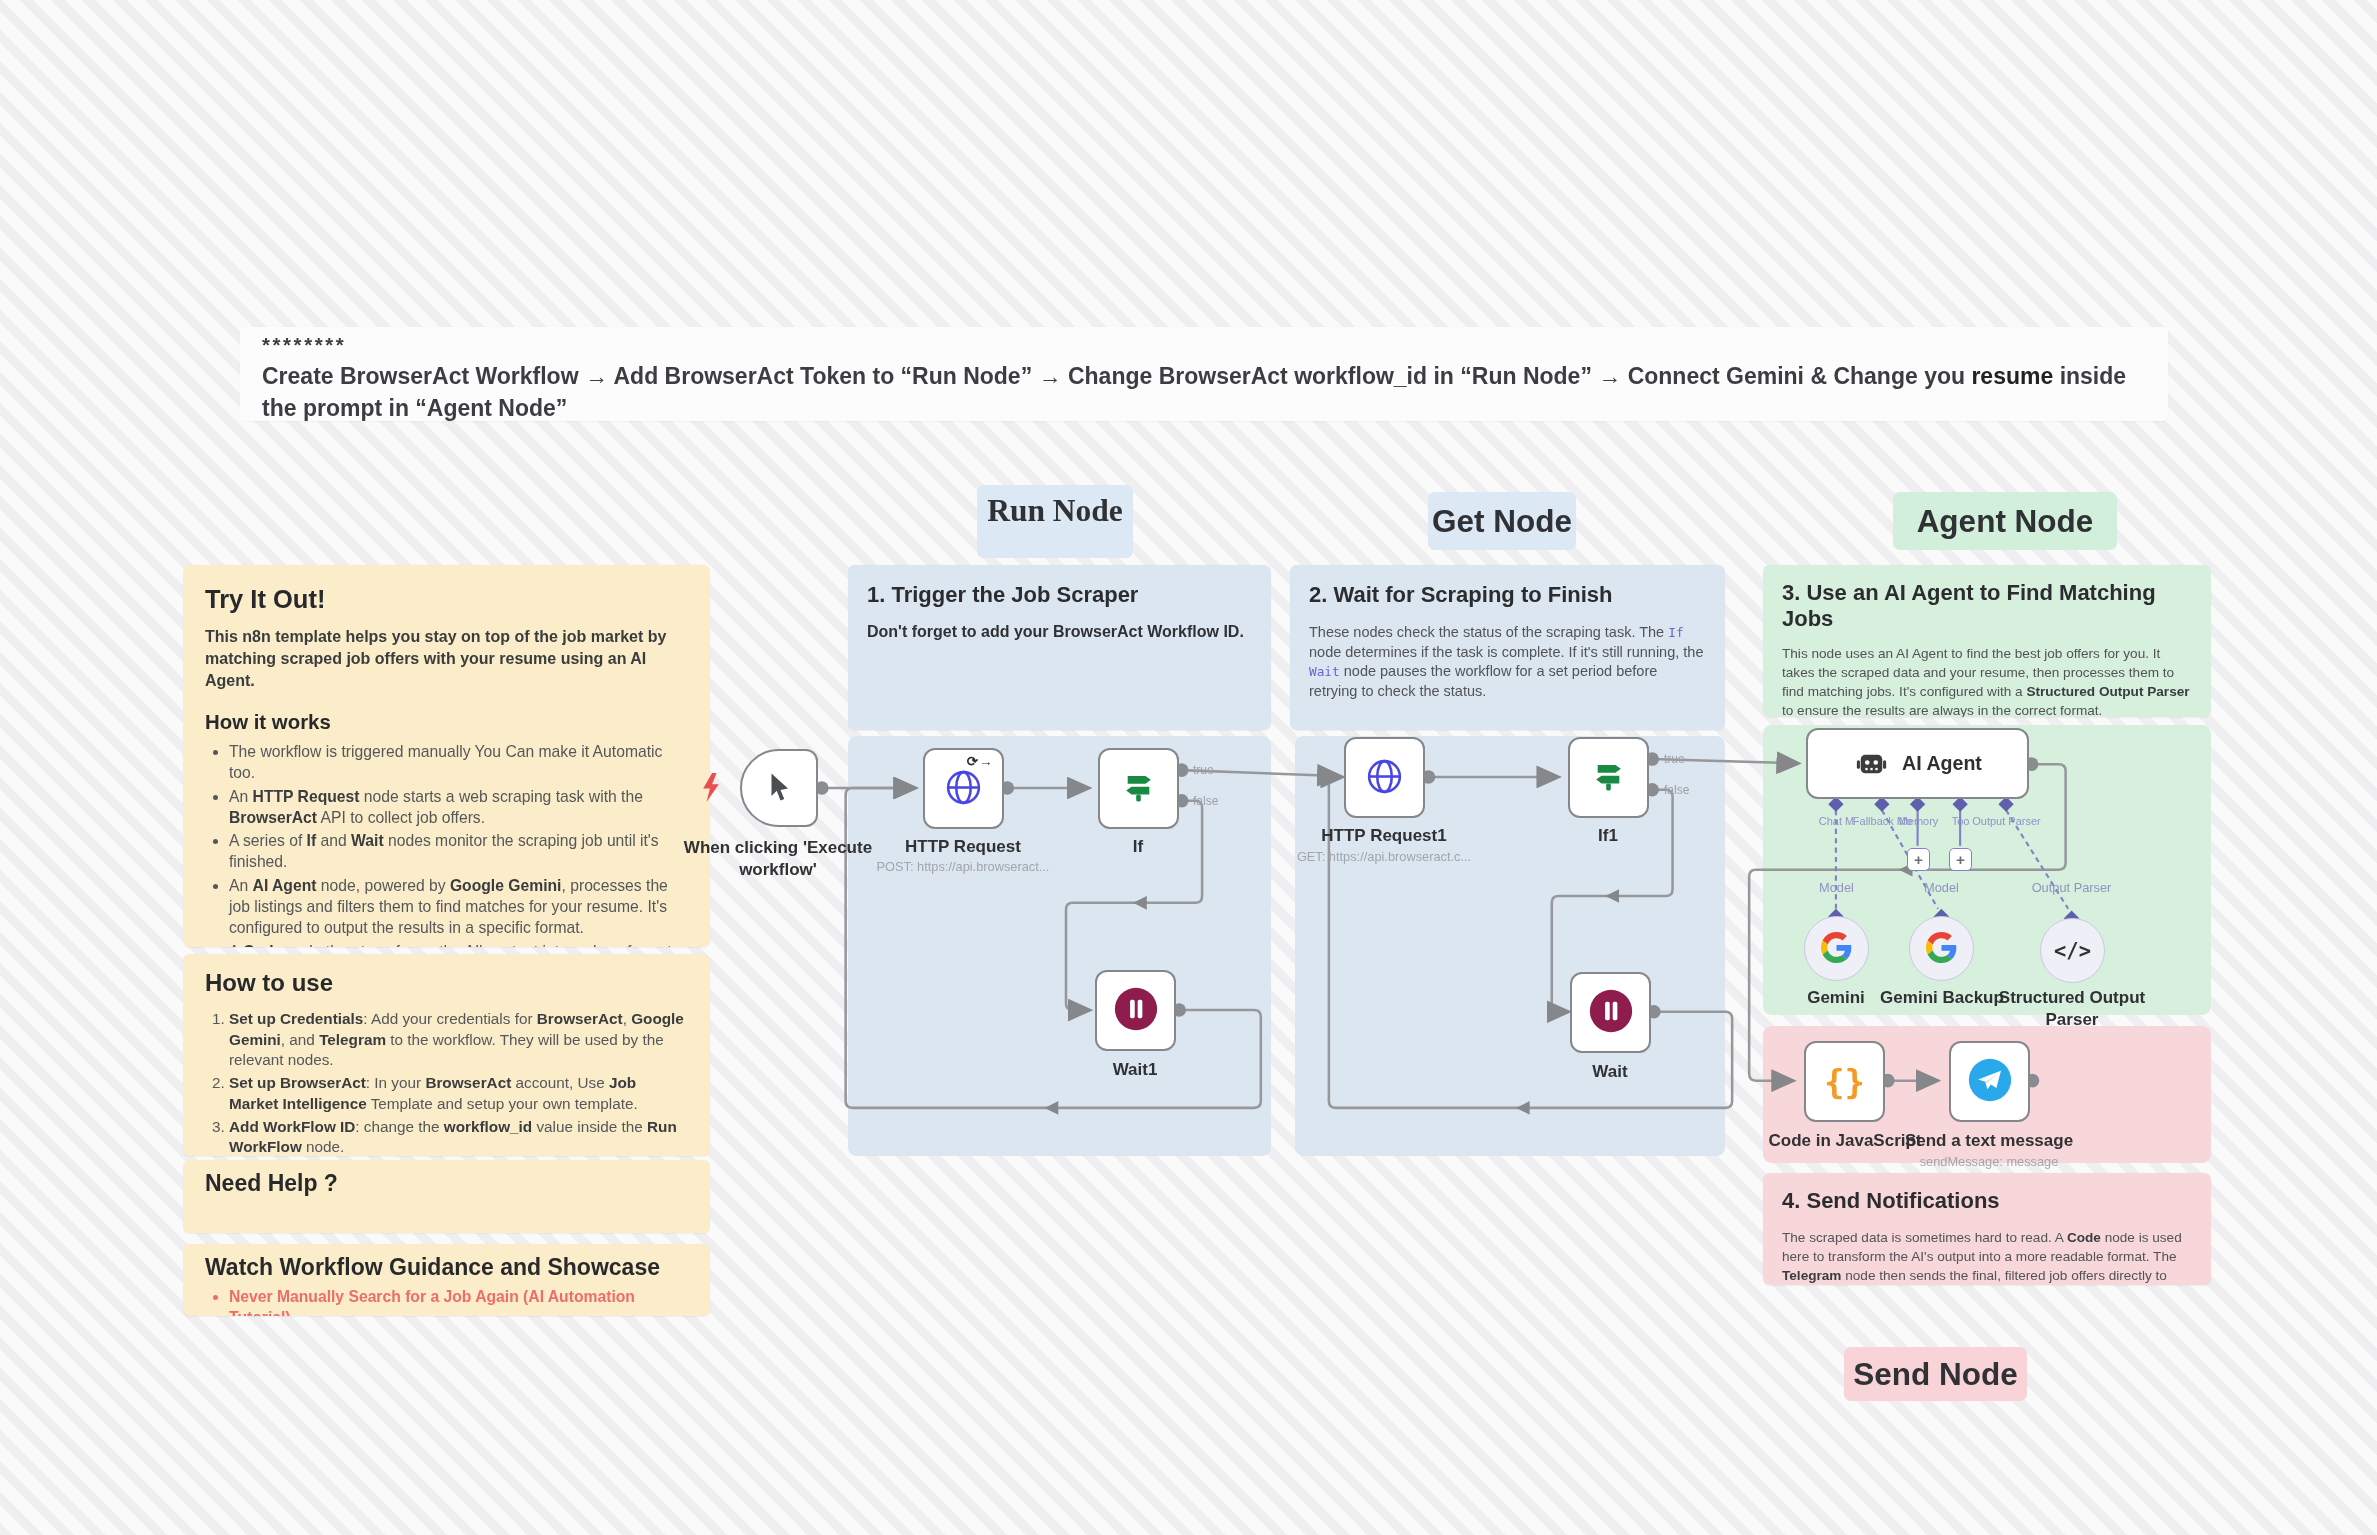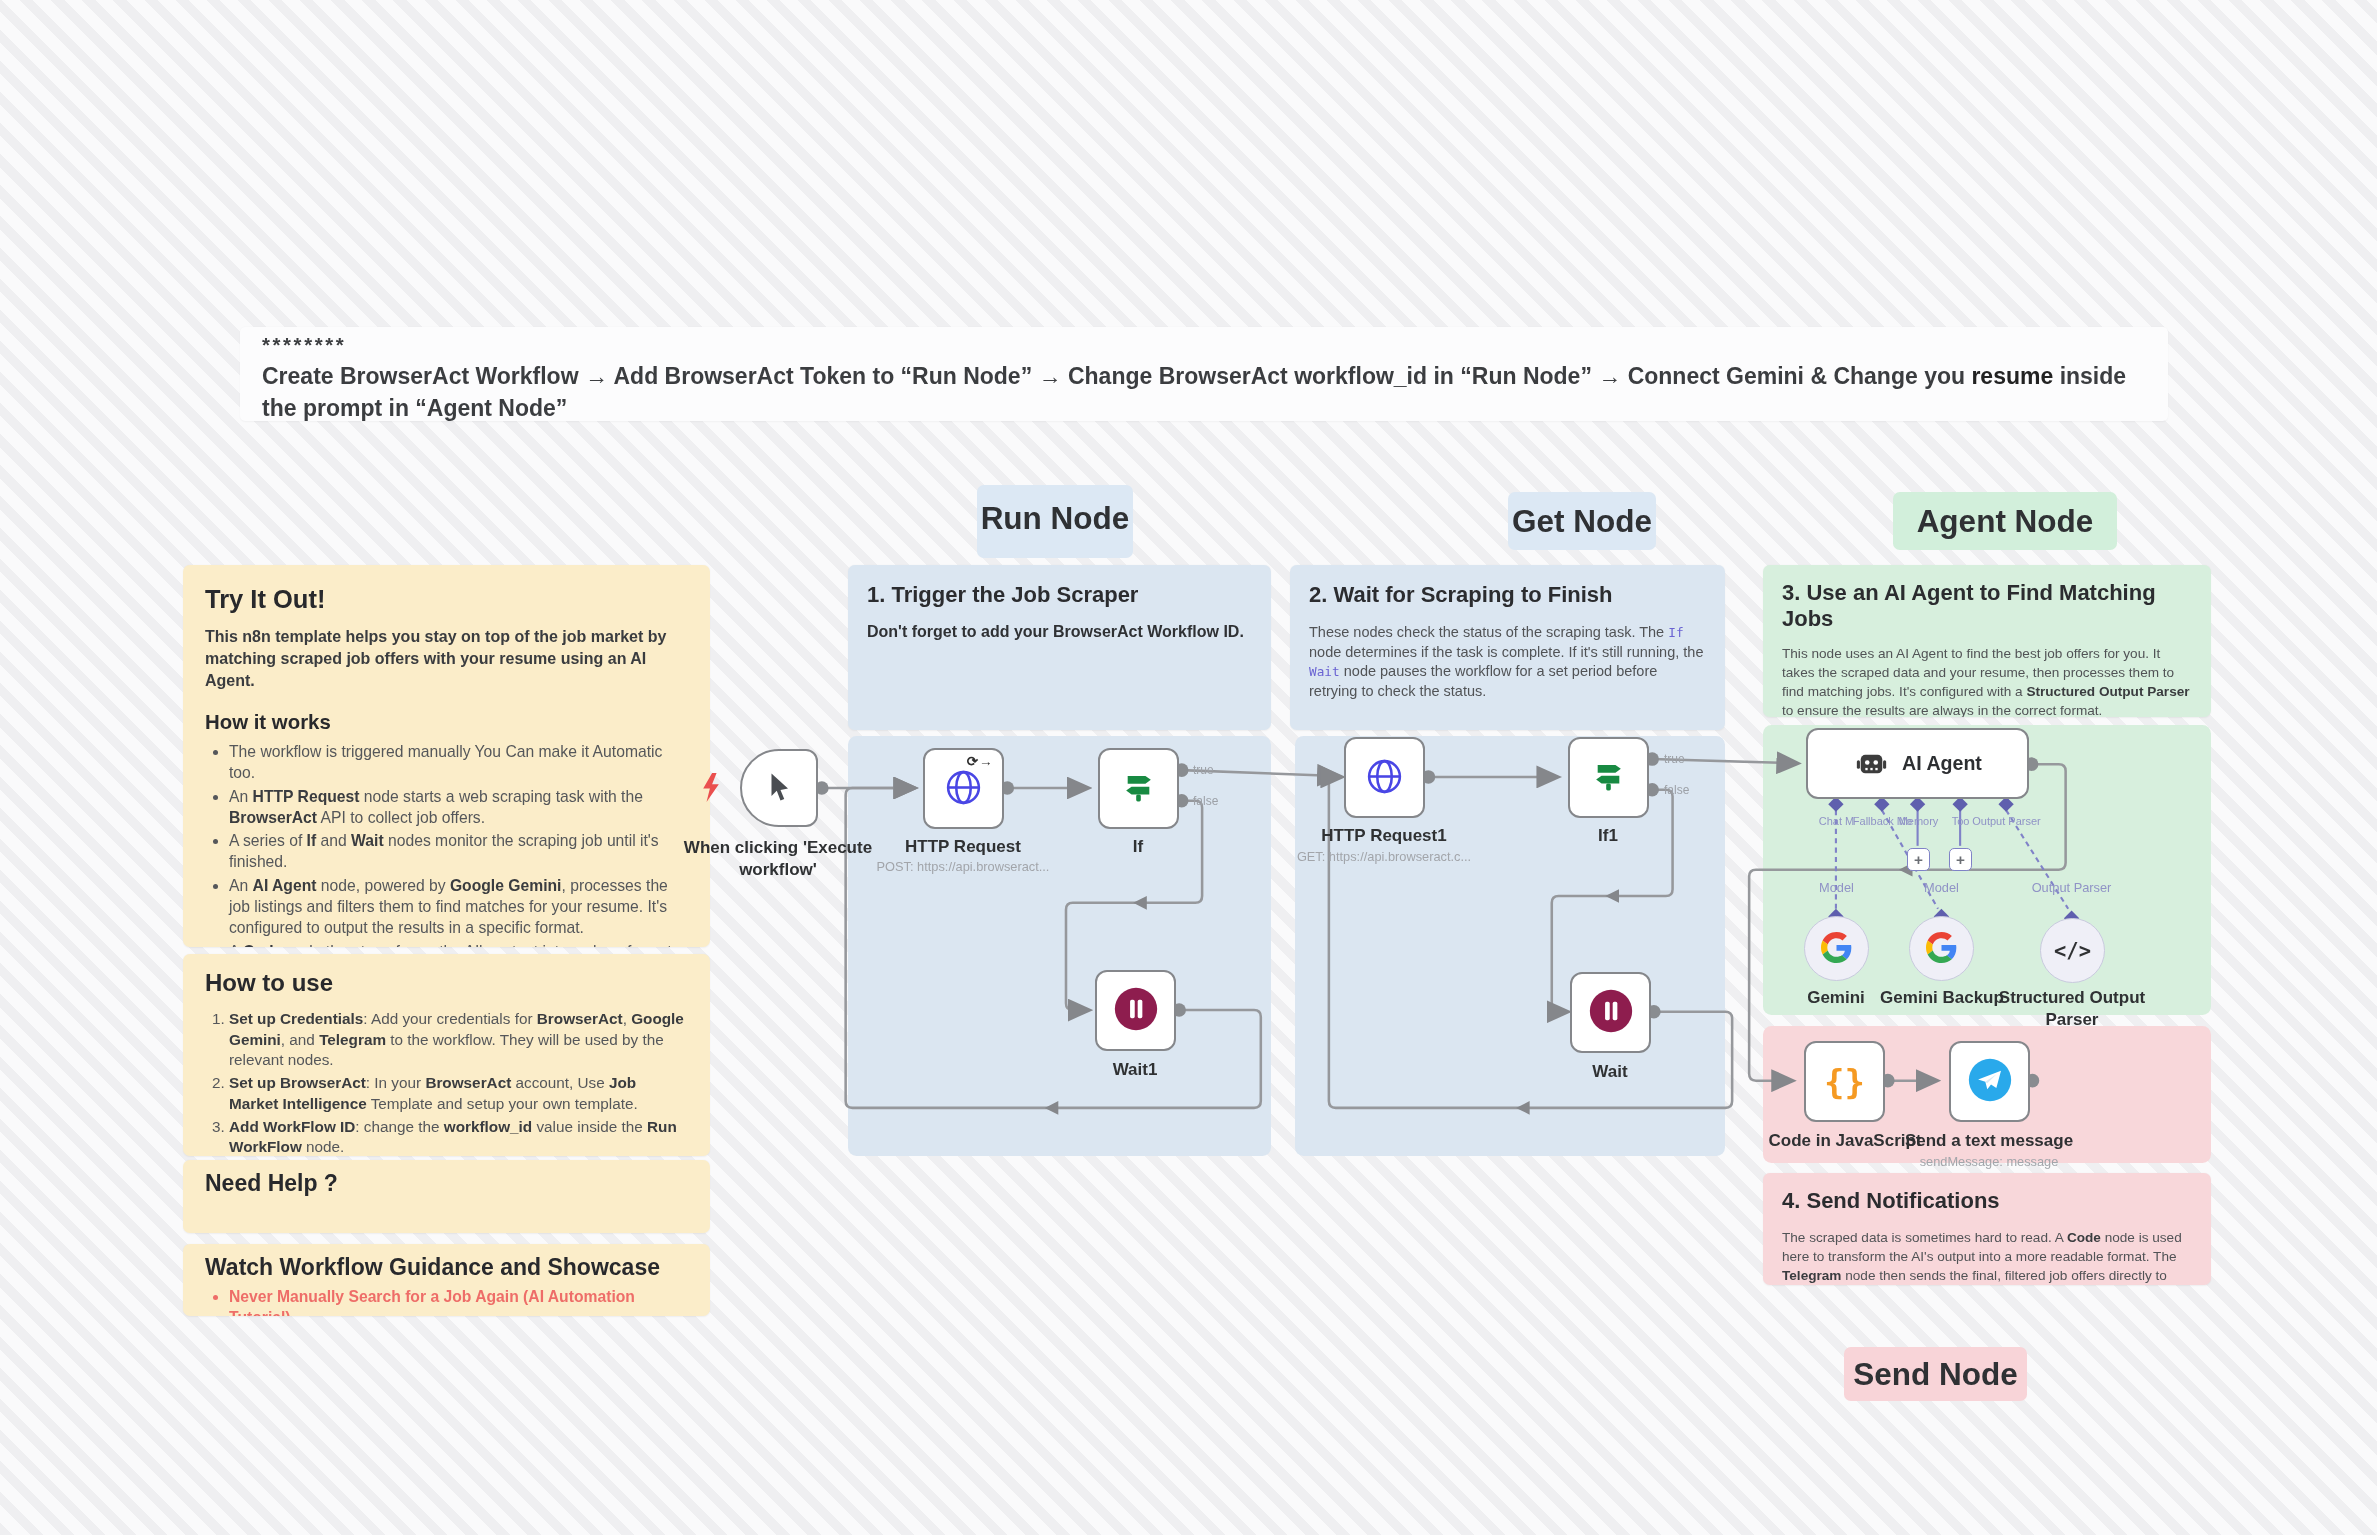--- a/index.html
+++ b/index.html
@@ -73,23 +73,23 @@
     <div class="masked">********</div>
     <div class="instruction"><span>Create BrowserAct Workflow → Add BrowserAct Token to “Run Node” → Change BrowserAct workflow_id in “Run Node” → Connect Gemini &amp; Change you </span><span class="sb">resume</span><span> inside the prompt in “Agent Node”</span></div>
   </div>
 
   <div class="panel b" style="left:848px;top:736px;width:423px;height:420px;"></div>
   <div class="panel b" style="left:1295px;top:736px;width:430px;height:420px;"></div>
   <div class="panel g" style="left:1763px;top:725px;width:448px;height:290px;"></div>
   <div class="panel p" style="left:1763px;top:1026px;width:448px;height:137px;"></div>
 
   <div class="seclabel lb" style="left:977px;top:485px;width:156px;height:73px;">
-    <div class="t" style="padding-top:13px;">Run Node</div>
-  </div>
-  <div class="seclabel lb" style="left:1508px;top:492px;width:148px;height:58px;">
+    <div class="t" style="padding-top:5px;font-family:Liberation Serif, serif;">Run Node</div>
+  </div>
+  <div class="seclabel lb" style="left:1428px;top:492px;width:148px;height:58px;">
     <div class="t" style="padding-top:8.5px;">Get Node</div>
   </div>
   <div class="seclabel lg" style="left:1893px;top:492px;width:224px;height:58px;">
     <div class="t" style="padding-top:8.5px;">Agent Node</div>
   </div>
   <div class="seclabel lp" style="left:1844px;top:1338px;width:183px;height:54px;margin-top:9px;">
     <div class="t" style="padding-top:6.8px;">Send Node</div>
   </div>
 
   <div class="note y" style="left:183px;top:565px;width:527px;height:382px;padding:20.4px 22px;">

